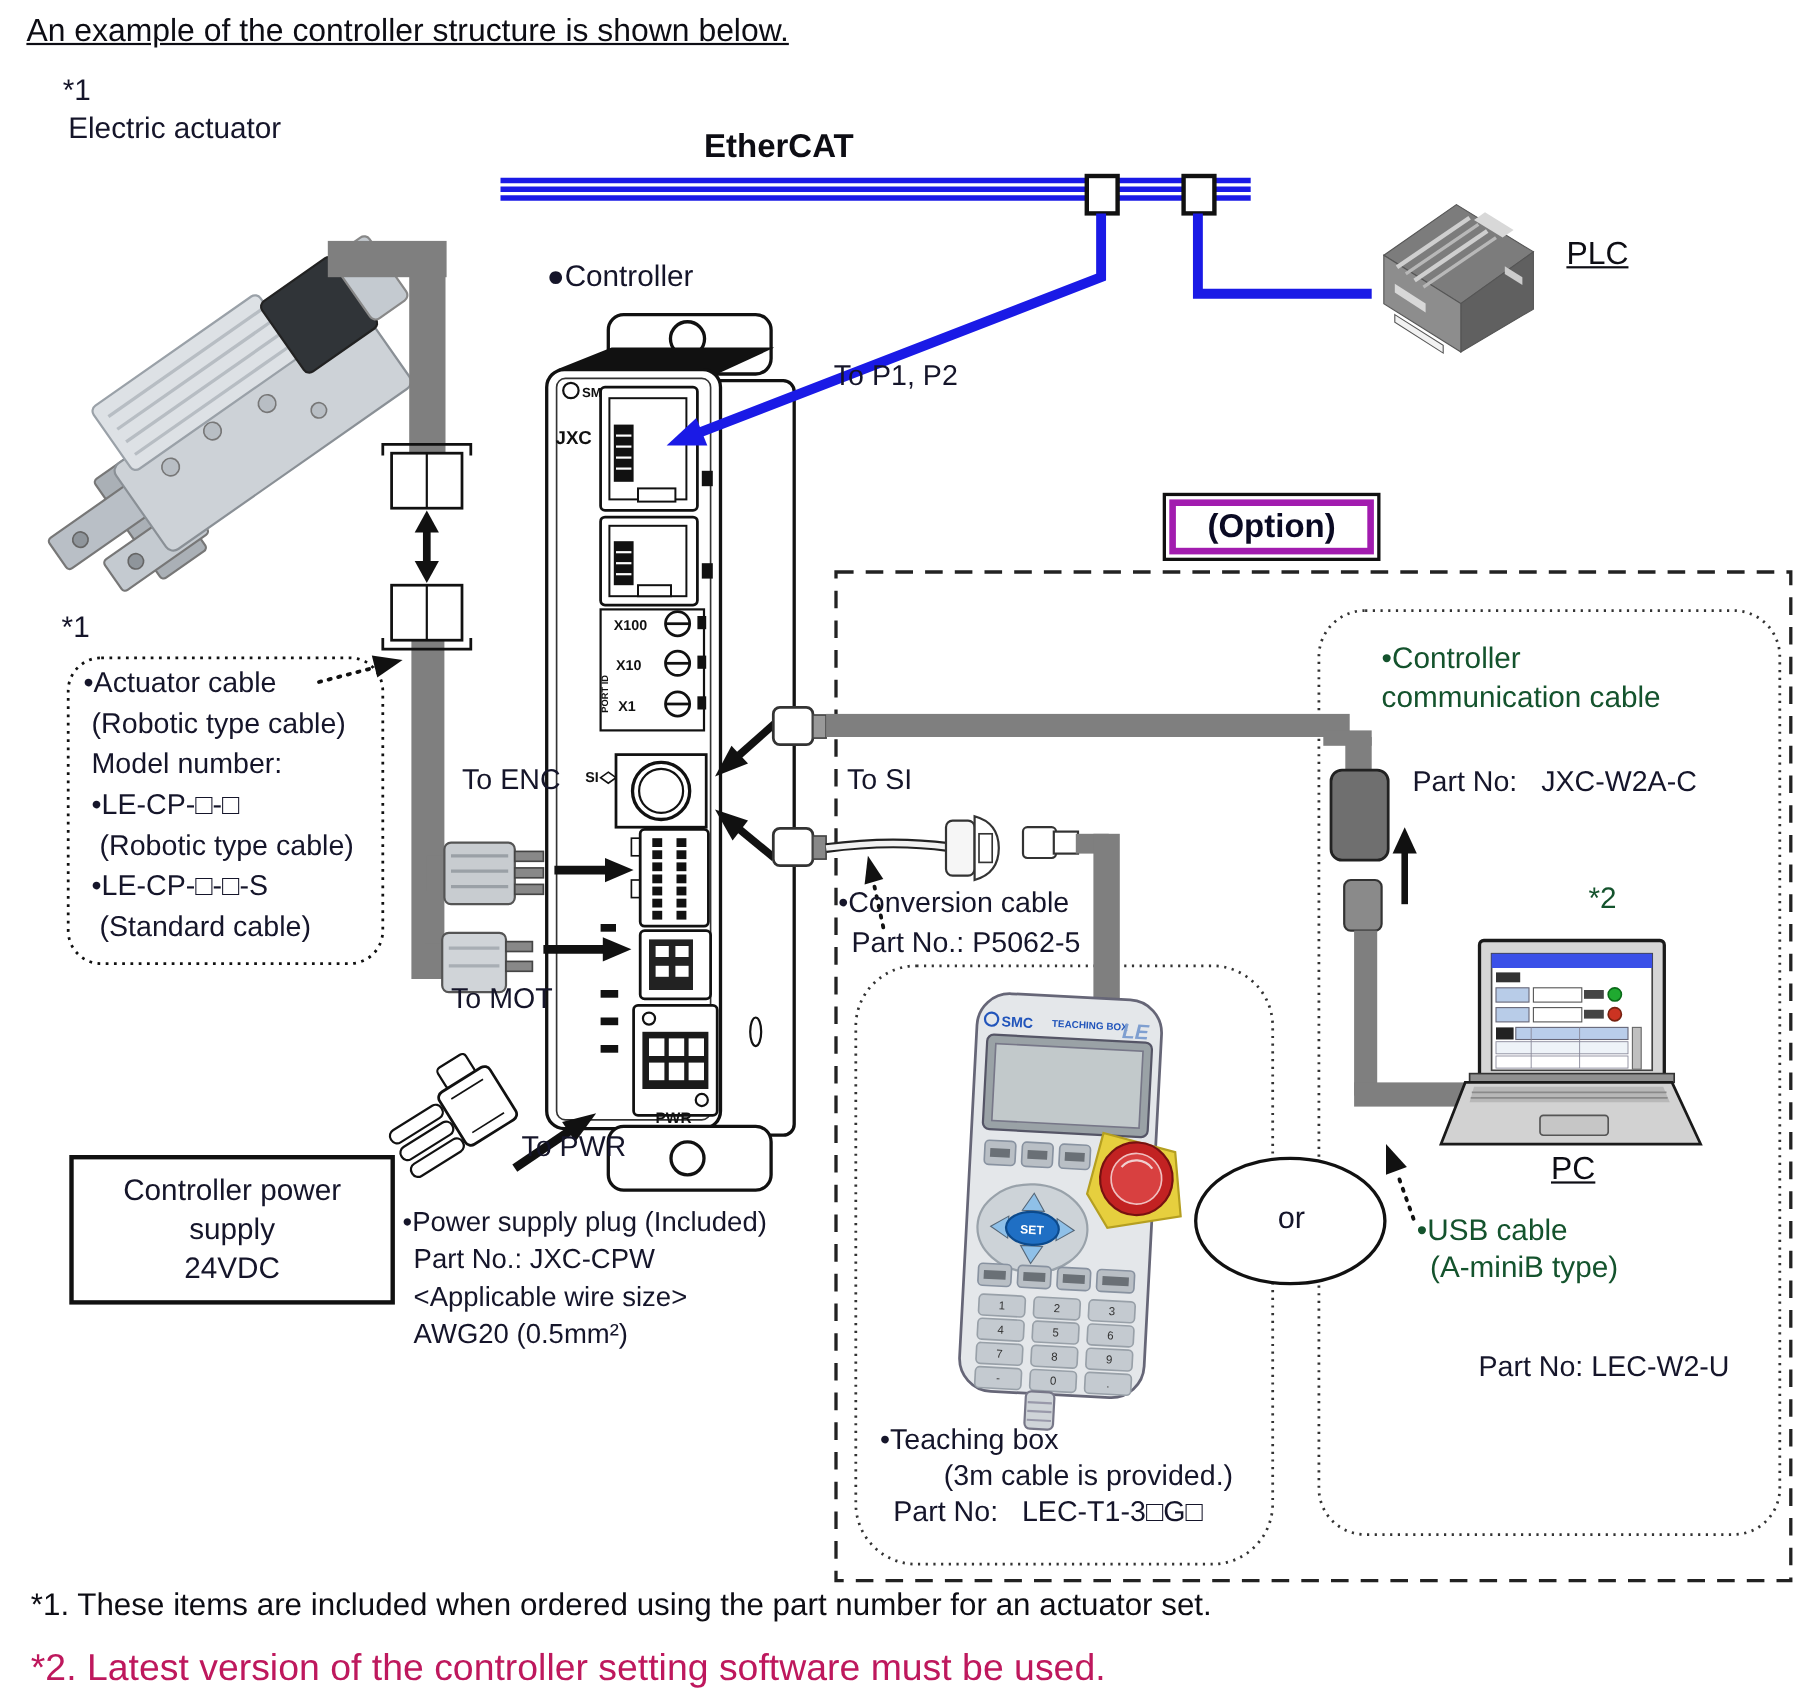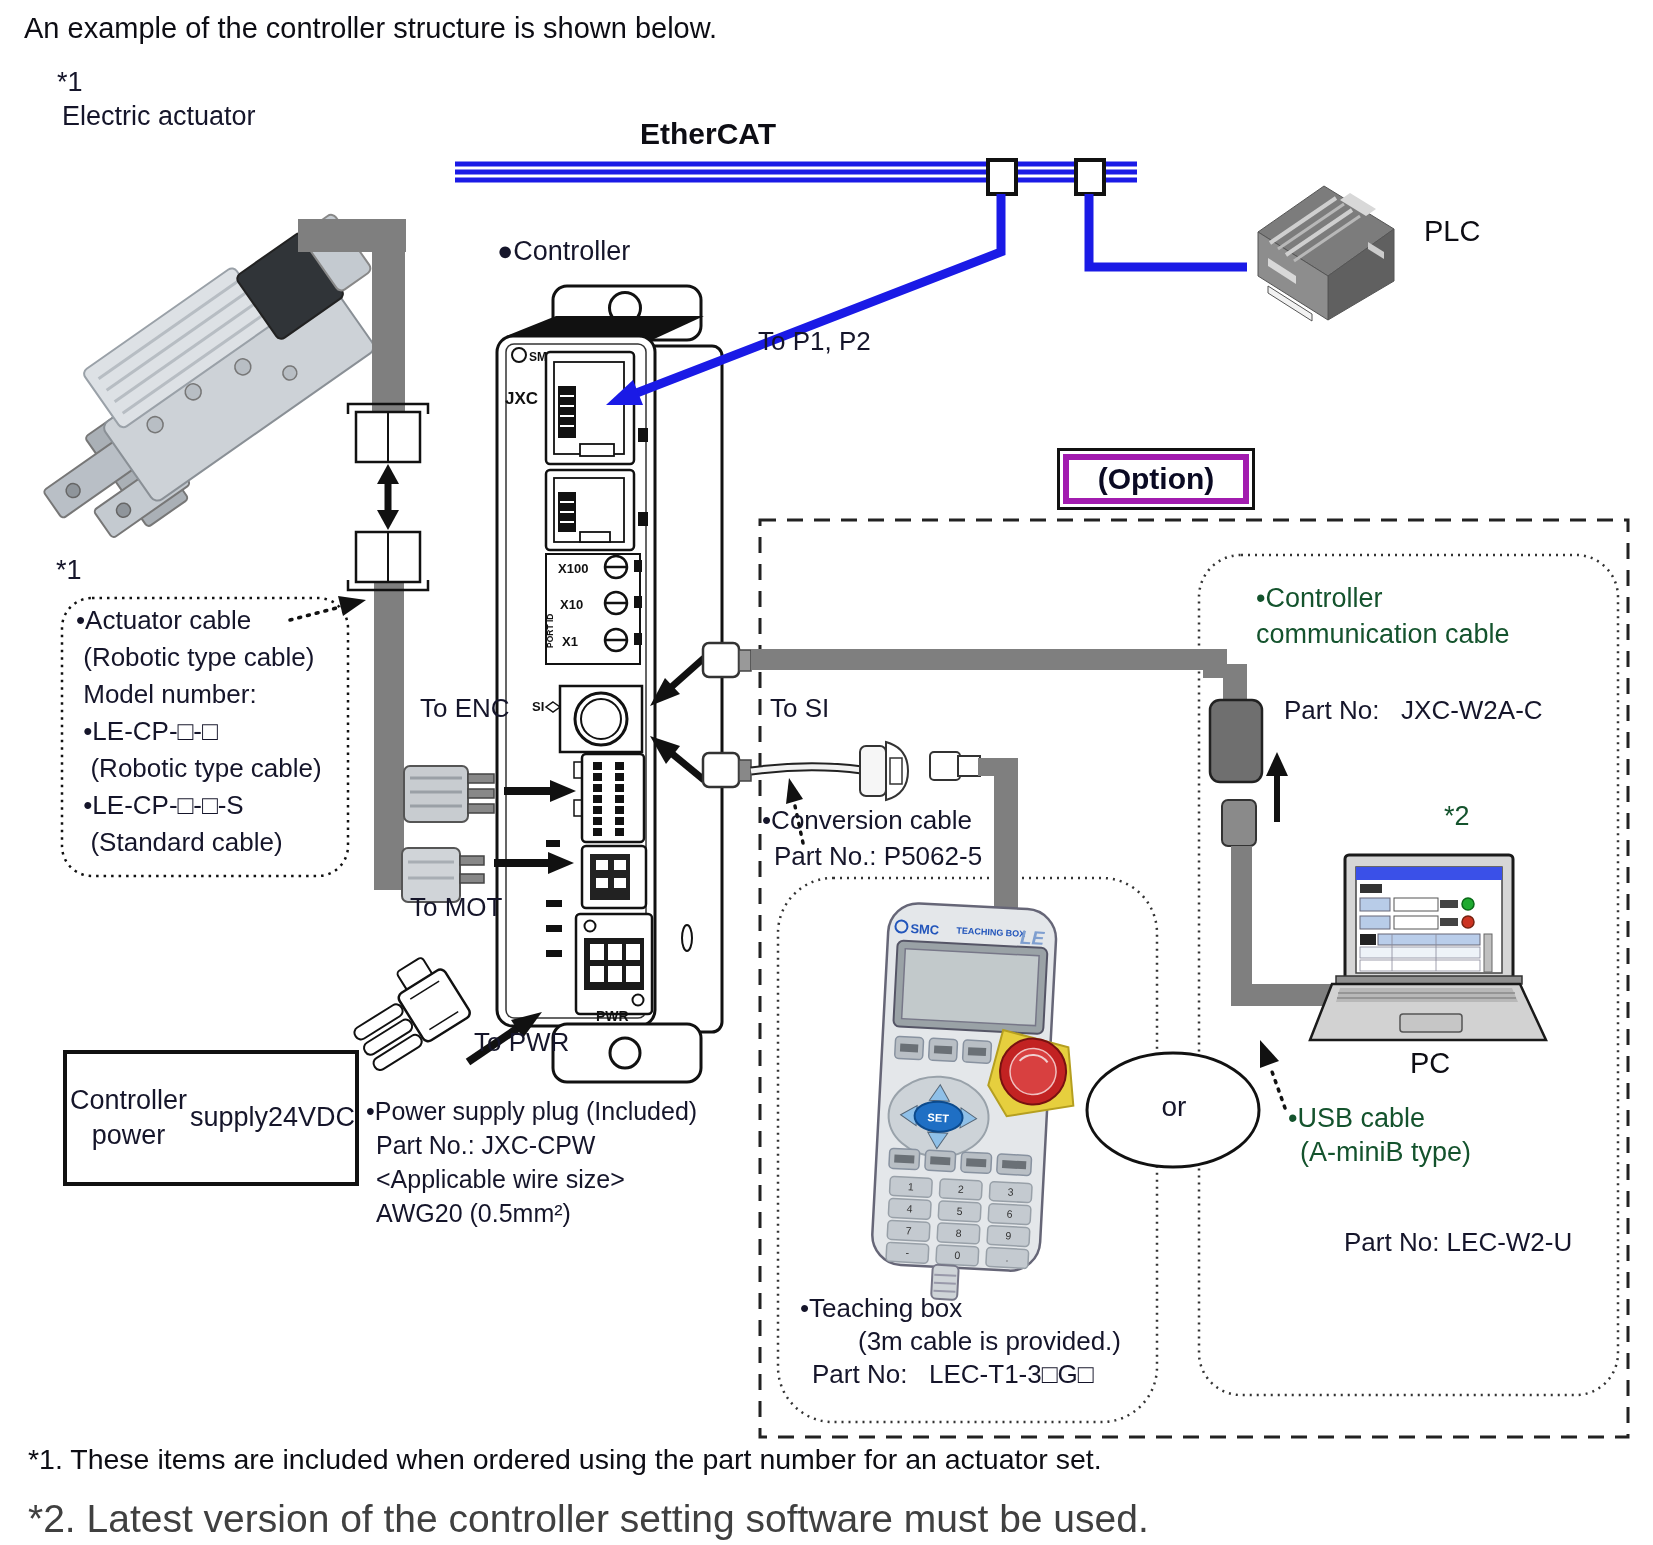--- a/index.html
+++ b/index.html
@@ -1,28 +1,28 @@
 <!DOCTYPE html>
 <html><head>
 <meta charset="utf-8">
 <style>
   html,body{margin:0;padding:0;background:#ffffff;}
   #stage{position:relative;width:1653px;height:1545px;background:#ffffff;overflow:hidden;
          font-family:"Liberation Sans",sans-serif;}
   svg{position:absolute;left:0;top:0;}
   .lbl{position:absolute;color:#15152a;white-space:pre;line-height:1.08;
        font-family:"Liberation Sans",sans-serif;}
-  .s29{font-size:29px;color:#0d0d14;}
+  .s29{font-size:29px;color:#0d0d14;text-decoration:underline;}
   .s27{font-size:27px;}
   .s26{font-size:26px;}
   .s25{font-size:25px;}
   .bold{font-weight:bold;}
   .navy{color:#14532d;}
   .pwrbox{position:absolute;left:63px;top:1050px;width:288px;height:128px;
-          border:4px solid #111;display:flex;flex-direction:row;align-items:center;
+          border:4px solid #111;display:flex;flex-direction:column;align-items:center;
           justify-content:center;text-align:center;}
   .pwrbox div{font-size:27px;color:#15152a;line-height:1.3;}
   .optbox{position:absolute;left:1057px;top:448px;width:198px;height:62px;
           border:3px solid #111;box-sizing:border-box;padding:3px;}
   .optbox .inner{width:100%;height:100%;border:6px solid #a21caf;box-sizing:border-box;
           display:flex;align-items:center;justify-content:center;font-weight:bold;
           font-size:30px;color:#0a0a23;}
 </style>
 </head>
 <body>
@@ -470,15 +470,15 @@
 <div class="lbl s27 navy" style="left:1300px;top:1138px;text-align:right;">(A-miniB type)</div>
 <div class="lbl s26" style="left:1316px;top:1228px;margin-left:28px;">Part No: LEC-W2-U</div>
 
 <div class="lbl s26" style="left:800px;top:1294px;">•Teaching box</div>
 <div class="lbl s26" style="left:812px;top:1327px;margin-left:46px;">(3m cable is provided.)</div>
 <div class="lbl s26" style="left:812px;top:1360px;">Part No:   LEC-T1-3□G□</div>
 
 <div class="lbl" style="left:1148px;top:1092px;width:52px;text-align:center;font-size:28px;">or</div>
 
 <div class="lbl" style="left:28px;top:1444px;font-size:28.5px;color:#0d0d14;">*1. These items are included when ordered using the part number for an actuator set.</div>
-<div class="lbl" style="left:28px;top:1498px;font-size:39px;color:#404040;">*2. Latest version of the controller setting software must be used.</div>
+<div class="lbl" style="left:28px;top:1498px;font-size:34px;color:#be185d;">*2. Latest version of the controller setting software must be used.</div>
 
 </div>
 
 </body></html>

